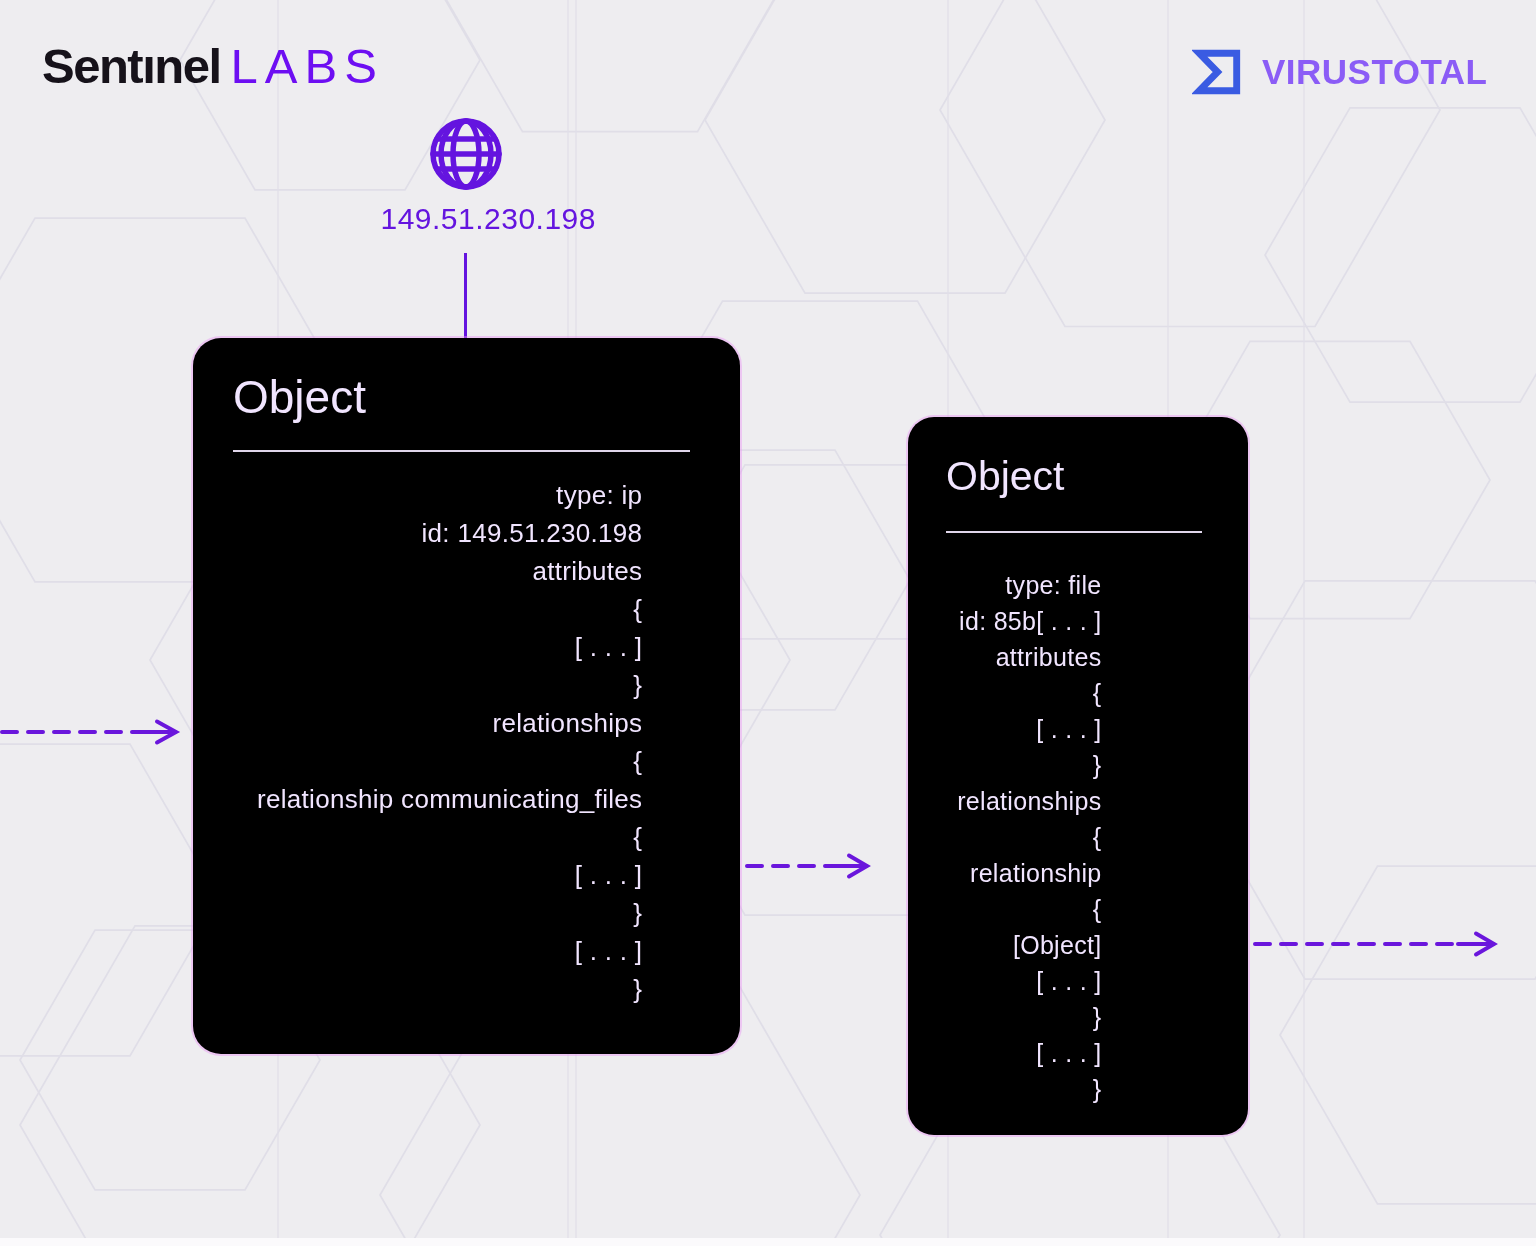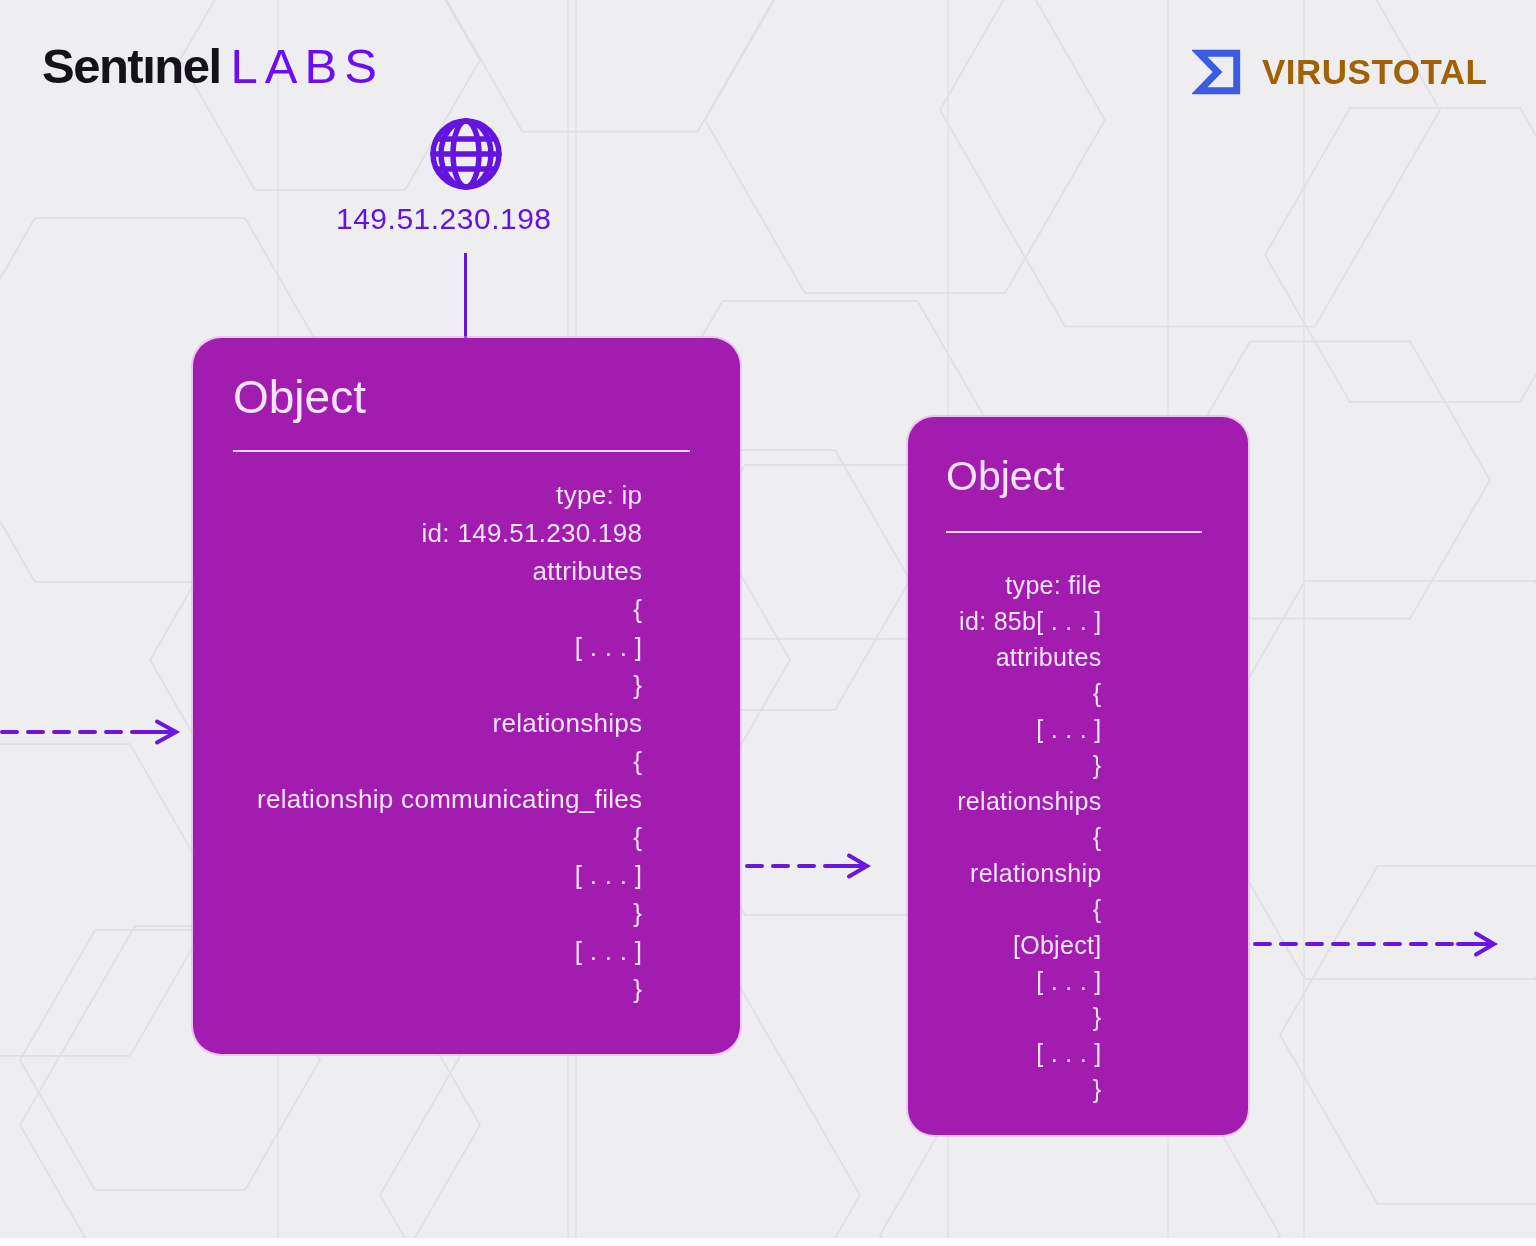--- a/index.html
+++ b/index.html
@@ -13,30 +13,30 @@
 
   .bottom-strip { position:absolute; left:0; bottom:0; width:1536px; height:8px; background:#FBFAFC; }
 
   
   .sl-logo { position:absolute; left:42px; top:38px; white-space:nowrap; }
   .sl-word { font-size:49px; font-weight:700; color:#16121A; letter-spacing:-1.5px; }
   .sl-labs { font-size:49px; font-weight:400; color:#6D0EF2; letter-spacing:7px; margin-left:10px; }
 
   .vt-logo { position:absolute; left:1192px; top:46px; display:flex; align-items:center; gap:18px; }
   .vt-icon { width:52px; height:52px; display:block; }
-  .vt-word { font-size:35px; font-weight:700; color:#a16207; letter-spacing:0.5px; }
+  .vt-word { font-size:35px; font-weight:700; color:#8b5cf6; letter-spacing:0.5px; }
 
   
   .globe { position:absolute; left:426px; top:114px; width:80px; height:80px; }
-  .ip-label { position:absolute; left:336px; top:202px; width:260px; text-align:left;
+  .ip-label { position:absolute; left:336px; top:202px; width:260px; text-align:right;
               font-size:30px; font-weight:500; color:#6414DF; letter-spacing:0.5px; }
   .connector { position:absolute; left:464px; top:253px; width:3px; height:87px; background:#6414DF; }
 
   
-  .card { position:absolute; background:#a21caf; border-radius:28px; color:#F1E5FF;
+  .card { position:absolute; background:#000000; border-radius:28px; color:#F1E5FF;
           box-shadow:0 0 0 2px rgba(233,151,243,0.45); }
   .card-ip   { left:193px; top:338px; width:547px; height:716px; }
   .card-file { left:908px; top:417px; width:340px; height:718px; border-radius:26px; }
 
   .card h2 { font-weight:400; color:#F1E5FF; }
   .card-ip h2   { position:absolute; left:40px; top:32px; font-size:46px; }
   .card-file h2 { position:absolute; left:38px; top:36px; font-size:41px; }
 
   .rule { position:absolute; height:2px; background:rgba(243,232,255,0.92); }
   .card-ip .rule   { left:40px; top:112px; width:457px; }

